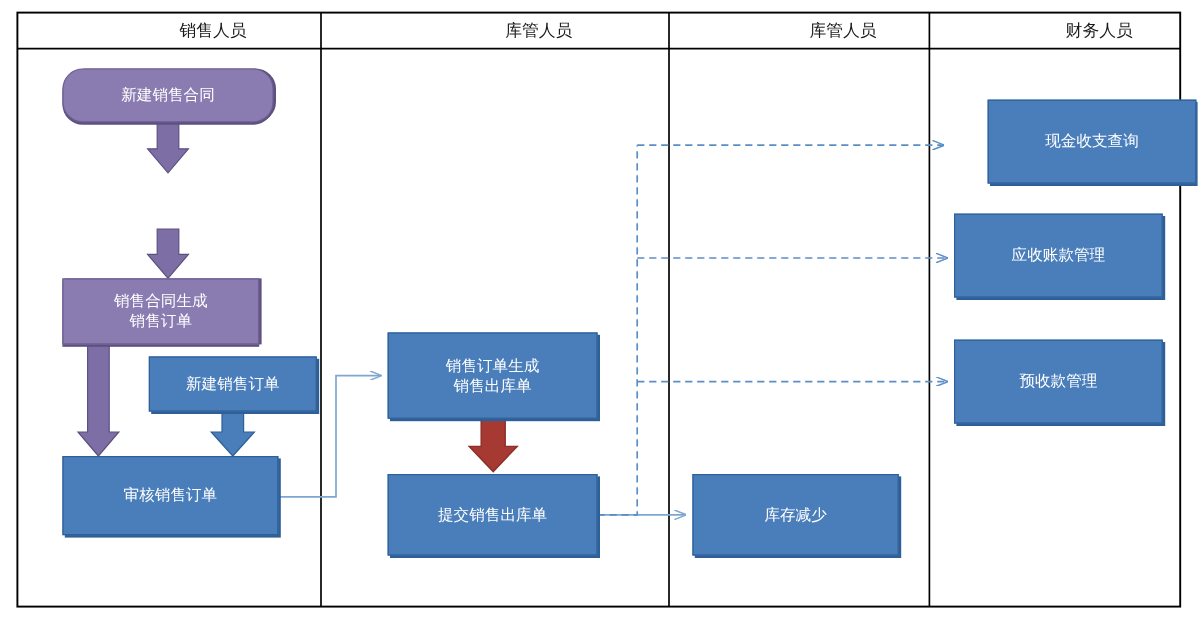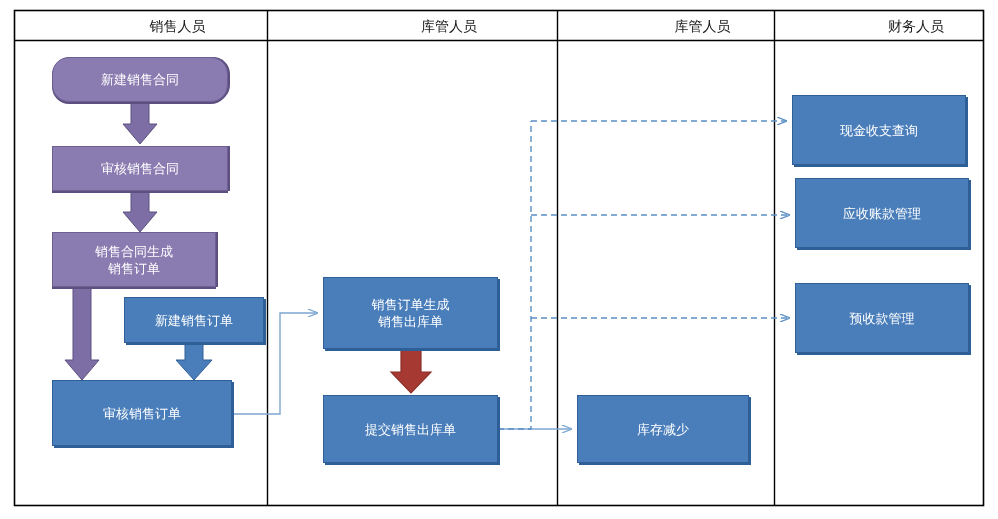--- a/index.html
+++ b/index.html
@@ -106,35 +106,34 @@
     </g>
   </svg>
 
   <div class="lane-title" style="left:14px;top:11px;width:253px;">销售人员</div>
   <div class="lane-title" style="left:267px;top:11px;width:290px;">库管人员</div>
   <div class="lane-title" style="left:557px;top:11px;width:217px;">库管人员</div>
   <div class="lane-title" style="left:774px;top:11px;width:210px;">财务人员</div>
 
   <div class="node purple" style="left:52px;top:57px;width:176px;height:45px;border-radius:17px;">新建销售合同</div>
 
-  <div class="node purple" style="left:52px;top:146px;width:176px;height:45px;">审核销售合同</div>
 
   <div class="node purple" style="left:52px;top:232px;width:164px;height:55px;">销售合同生成
 销售订单</div>
 
   <div class="node blue" style="left:124px;top:297px;width:140px;height:46px;">新建销售订单</div>
 
   <div class="node blue" style="left:52px;top:380px;width:180px;height:66px;">审核销售订单</div>
 
   <div class="node blue" style="left:323px;top:277px;width:175px;height:72px;font-family:Liberation Serif, serif;">销售订单生成
 销售出库单</div>
 
   <div class="node blue" style="left:323px;top:395px;width:175px;height:68px;">提交销售出库单</div>
 
   <div class="node blue" style="left:577px;top:395px;width:172px;height:68px;">库存减少</div>
 
-  <div class="node blue" style="left:792px;top:83px;width:174px;height:70px;margin-top:12px;">现金收支查询</div>
+  <div class="node blue" style="left:823px;top:83px;width:174px;height:70px;">现金收支查询</div>
 
   <div class="node blue" style="left:795px;top:178px;width:174px;height:70px;">应收账款管理</div>
 
   <div class="node blue" style="left:795px;top:283px;width:174px;height:70px;">预收款管理</div>
 
 </div>
 
 </body></html>

